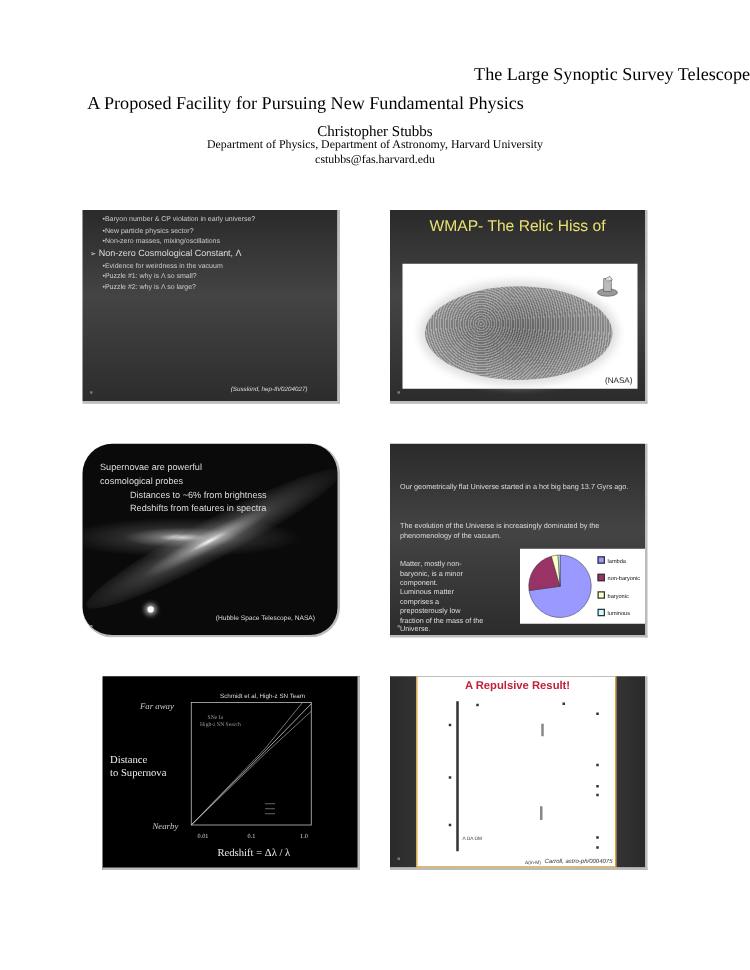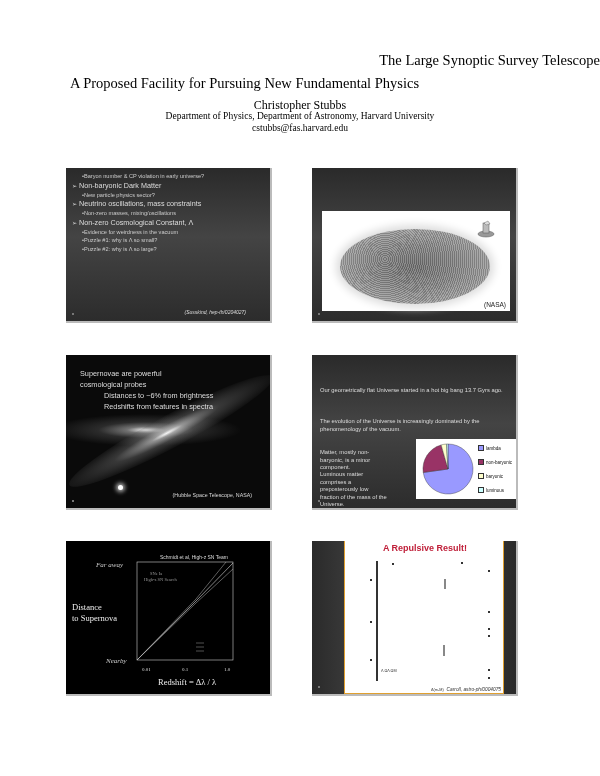--- a/index.html
+++ b/index.html
@@ -8,23 +8,23 @@
   .h-title { position:absolute; width:600px; top:52px; font-size:14.5px;text-align:right; }
   .h-subtitle { position:absolute; width:489px; top:75px; font-size:14.5px; }
   .h-author { position:absolute; width:600px; top:98px; font-size:12px; }
   .h-dept { position:absolute; width:600px; top:111px; font-size:9.5px; }
   .h-email { position:absolute; width:600px; top:123px; font-size:9.5px; }
 
   .slide { position:absolute; width:206px; height:155px; box-sizing:border-box; overflow:hidden; font-family:"Liberation Sans", sans-serif; border-right:2px solid #bbb; border-bottom:2px solid #bbb; }
   .dark { background:linear-gradient(180deg,#2a2a2a 0%,#444 45%,#2c2c2c 100%); }
   .s1 { left:66px; top:168px; }
   .s2 { left:312px; top:168px; }
-  .s3 { left:66px; top:355px; }
+  .s3 { left:66px; top:355px;border-radius:24px; }
   .s4 { left:312px; top:355px; }
-  .s5 { left:66px; top:541px; }
+  .s5 { left:82px; top:541px; }
   .s6 { left:312px; top:541px; }
 
   .stitle { color:#e8e070; text-align:center; font-size:12.5px; line-height:14px; }
   .pagemark { position:absolute; left:6px; bottom:6px; width:2px; height:2px; background:#777; }
 
   
   .s1 .stitle { margin-top:6px; }
   .s1 ul { list-style:none; margin:4px 0 0 0; padding:0 0 0 6px; color:#ddd; }
   .s1 li.b1 { font-size:7.2px; line-height:10px; }
   .s1 li.b1::before { content:"\27A2"; font-size:6px; margin-right:2px; }
@@ -76,21 +76,21 @@
   .s5 .sn-team { position:absolute; left:94px; top:13px; font-size:5px; color:#ddd; }
   .s5 .far { position:absolute; left:30px; top:20px; font-size:7px; font-style:italic; color:#ccc; font-family:"Liberation Serif", serif; }
   .s5 .near { position:absolute; left:40px; top:116px; font-size:7px; font-style:italic; color:#ccc; font-family:"Liberation Serif", serif; }
   .s5 .dist { position:absolute; left:6px; top:61px; font-size:8.5px; line-height:11px; color:#eee; font-family:"Liberation Serif", serif; }
   .s5 .xlabel { position:absolute; left:92px; top:136px; font-size:8.5px; color:#eee; font-family:"Liberation Serif", serif; }
   .s5 .tick { position:absolute; top:126px; font-size:5px; color:#ddd; font-family:"Liberation Serif", serif; }
   .hubble-svg { position:absolute; left:70px; top:20px; }
 
   
   .s6 { background:linear-gradient(90deg,#2a2a2a 0%,#555 50%,#2a2a2a 100%); }
-  .s6 .panel { position:absolute; left:32px; top:0; width:160px; height:153px; background:#fff; border-left:1.5px solid #e0a030; border-right:1.5px solid #e0a030; border-bottom:1.5px solid #e0a030; box-sizing:border-box; }
+  .s6 .panel { position:absolute; left:21px; top:0; width:160px; height:153px; background:#fff; border-left:1.5px solid #e0a030; border-right:1.5px solid #e0a030; border-bottom:1.5px solid #e0a030; box-sizing:border-box; }
   .s6 .rtitle { position:absolute; left:0; width:160px; top:2px; text-align:center; font-size:9px; font-weight:bold; color:#c0203a; }
   .s6 .axis { position:absolute; left:31px; top:20px; width:1.5px; height:120px; background:#333; }
   .s6 .mark { position:absolute; background:#888; }
   .s6 .dot { position:absolute; width:1.5px; height:1.5px; background:#333; }
   .s6 .small { position:absolute; font-size:3.8px; color:#333; }
   .s6 .cite { position:absolute; right:2px; bottom:1px; font-size:4.8px; font-style:italic; color:#333; }
 </style>
 </head>
 <body>
 
@@ -98,35 +98,34 @@
   <div class="h-title">The Large Synoptic Survey Telescope</div>
   <div class="h-subtitle">A Proposed Facility for Pursuing New Fundamental Physics</div>
   <div class="h-author">Christopher Stubbs</div>
   <div class="h-dept">Department of Physics, Department of Astronomy, Harvard University</div>
   <div class="h-email">cstubbs@fas.harvard.edu</div>
 </div>
 
 <div class="slide dark s1">
   <ul>
     <li class="b2">Baryon number &amp; CP violation in early universe?</li>
-    <li class="b1">Non-baryonic Dark Matter</li>
     <li class="b2">New particle physics sector?</li>
-    <li class="b1">Neutrino oscillations, mass constraints</li>
     <li class="b2">Non-zero masses, mixing/oscillations</li>
     <li class="b1">Non-zero Cosmological Constant, Λ</li>
     <li class="b2">Evidence for weirdness in the vacuum</li>
     <li class="b2">Puzzle #1: why is Λ so small?</li>
     <li class="b2">Puzzle #2: why is Λ so large?</li>
   </ul>
   <div class="cite">(Susskind, hep-th/0204027)</div>
   <div class="pagemark"></div>
 </div>
 
 <div class="slide dark s2">
   <div class="stitle">
+    <div>WMAP- The Relic Hiss of</div>
   </div>
   <div class="wmap-box">
     <div class="wmap-ellipse"></div>
     <svg class="satellite" viewBox="0 0 20 20">
       <ellipse cx="10" cy="15" rx="8" ry="3" fill="#999" stroke="#555" stroke-width="0.5"></ellipse>
       <rect x="7" y="4" width="6" height="10" fill="#bbb" stroke="#555" stroke-width="0.5"></rect>
       <path d="M8 4 L12 2 L14 5 L10 6 Z" fill="#ddd" stroke="#555" stroke-width="0.4"></path>
     </svg>
     <div class="nasa">(NASA)</div>
   </div>

